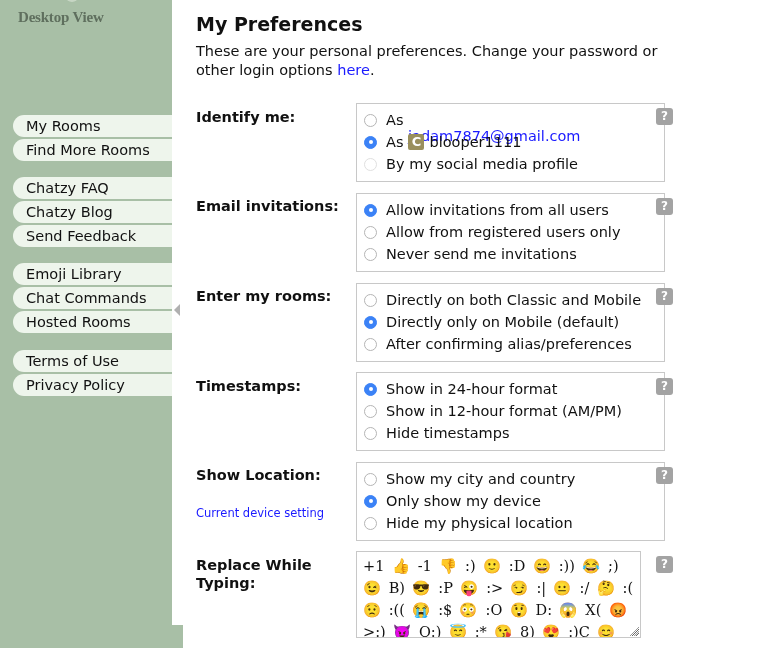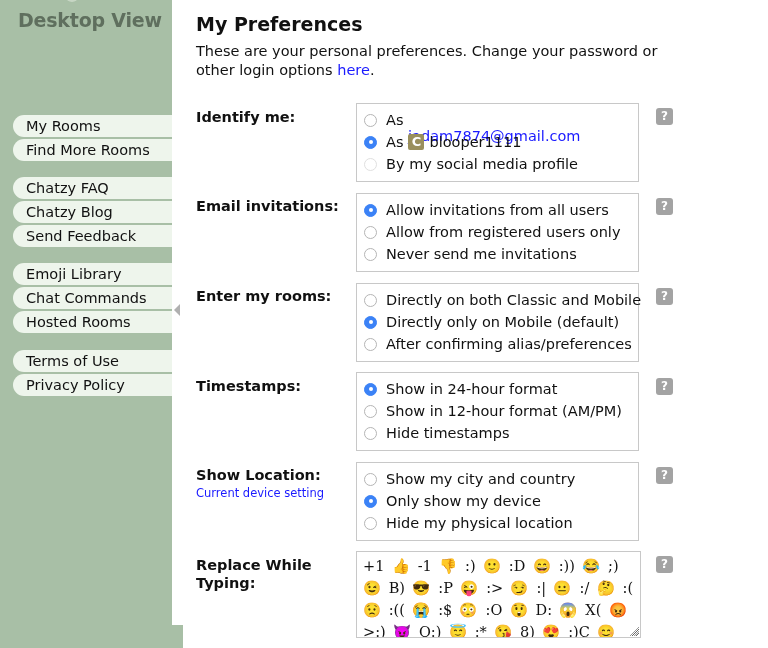--- a/index.html
+++ b/index.html
@@ -15,22 +15,22 @@
   }
   .sidebar-foot {
     position:absolute; left:0; top:625px; width:183px; height:23px;
     background:#a8bfa6;
   }
   .sb-logo-top {
     position:absolute; left:66px; top:-8px; width:12px; height:10px;
     border-radius:50%; background:#c7d6c4;
   }
   .sb-title {
-    position:absolute; left:18px; top:9px; font-size:19px; font-weight:bold;
-    color:#5f6f5e; letter-spacing:-0.2px;
+    position:absolute; left:18px; top:9px; font-size:15px; font-weight:bold;
+    color:#5f6f5e; letter-spacing:-0.2px;font-family:Liberation Serif, serif;
   }
   .sb-group { position:absolute; left:13px; width:159px; }
   .sb-item {
     display:block; height:22px; margin-bottom:2px;
     background:#eef5ec; border-radius:11px 0 0 11px;
     font-size:14.5px; line-height:22px; padding-left:13px; color:#111;
     cursor:pointer; white-space:nowrap; overflow:hidden;
   }
   .collapse-arrow {
     position:absolute; left:174px; top:304px; width:0; height:0;
@@ -40,23 +40,23 @@
   .page-title {
     position:absolute; left:196px; top:13px; font-size:19px; font-weight:bold;
   }
   .intro {
     position:absolute; left:196px; top:42px; width:470px; font-size:14.5px; line-height:19px;
   }
   a { color:#1a1aff; text-decoration:none;margin-top:32px; }
   .pref-label {
     position:absolute; left:196px; font-size:14.5px; font-weight:bold; line-height:18px;
   }
-  .pref-sub { display:block; font-weight:normal; font-size:11.5px; color:#1a1aff; margin-top:0; }
+  .pref-sub { display:block; font-weight:normal; font-size:11.5px; color:#1a1aff; margin-top:20px; }
   .pref-box {
-    position:absolute; left:356px; width:283px; height:79px;
+    position:absolute; left:356px; width:309px; height:79px;
     border:1px solid #c8c8c8; box-sizing:border-box; padding:5px 0 0 7px;
   }
   .opt { display:flex; align-items:center; height:22px; font-size:14.5px; white-space:nowrap; cursor:pointer; }
   .radio {
     width:13px; height:13px; border-radius:50%; border:1px solid #b5b5b5;
     box-sizing:border-box; background:#fff; margin-right:9px; flex:none;
     display:flex; align-items:center; justify-content:center;
   }
   .radio.checked { background:#3b82f6; border-color:#3b82f6; }
   .radio.checked::after { content:""; width:4px; height:4px; border-radius:50%; background:#fff; }

